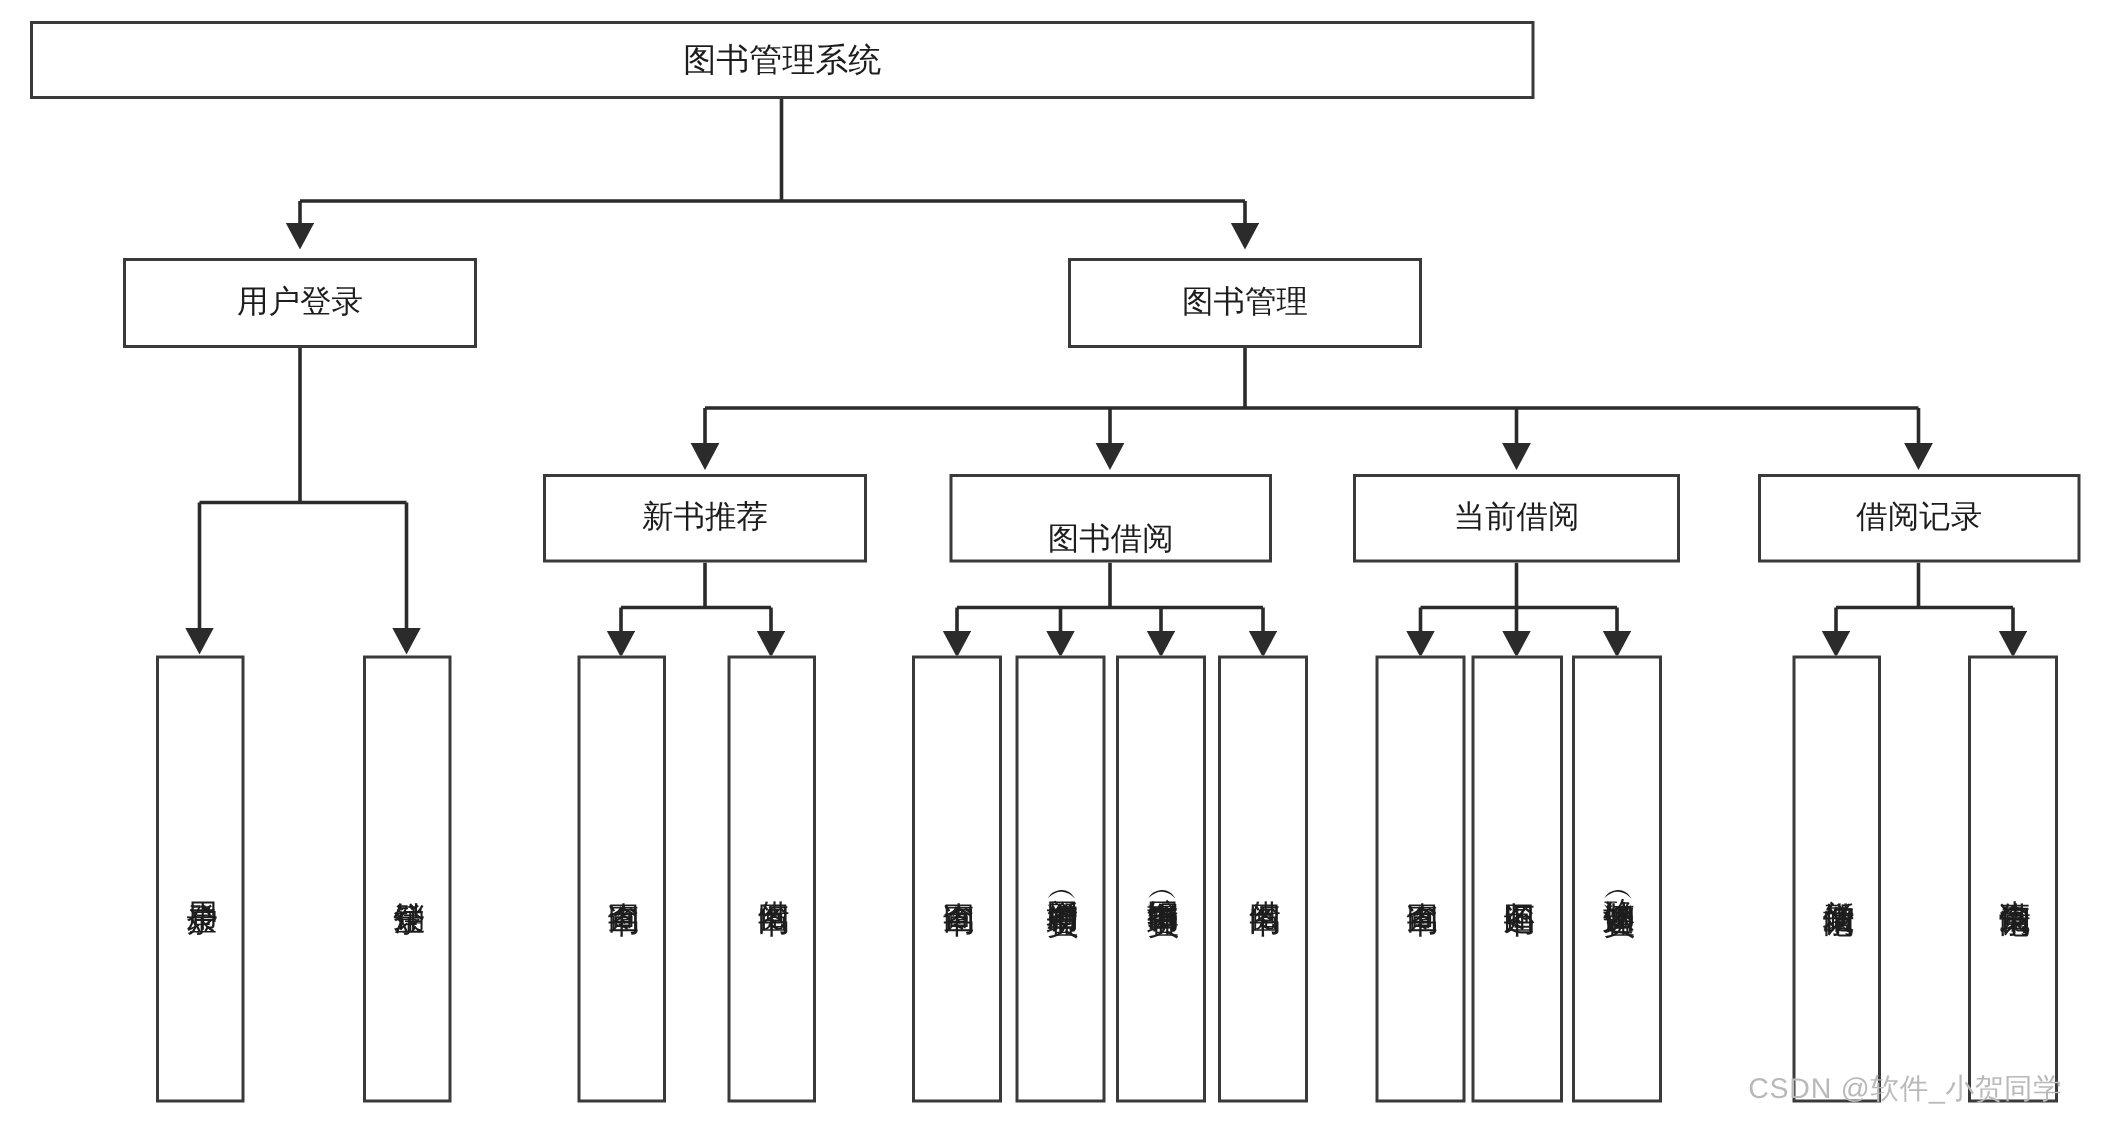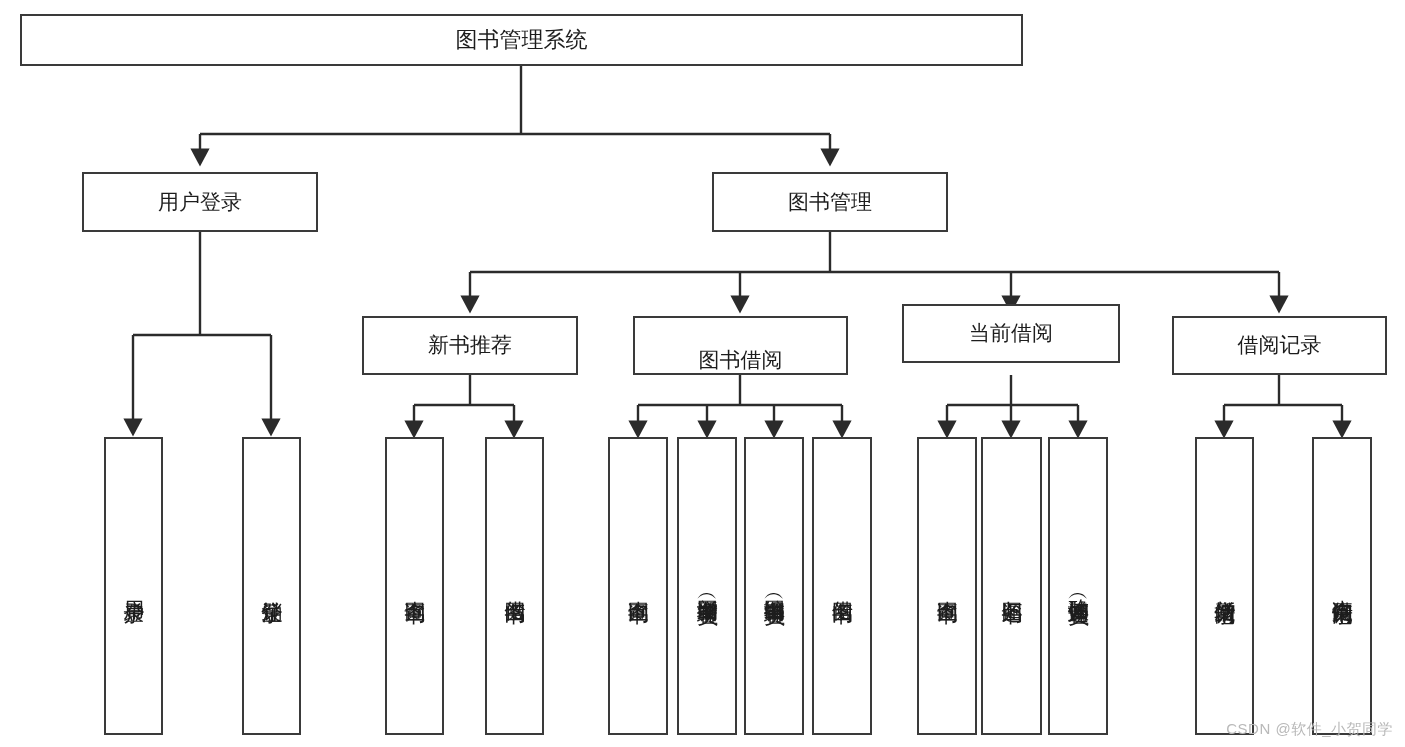--- a/index.html
+++ b/index.html
@@ -50,23 +50,23 @@
   svg#wires {
     position: absolute;
     left: 0;
     top: 0;
     width: 1405px;
     height: 747px;
     pointer-events: none;
   }
   #watermark {
     position: absolute;
-    right: 12px;
+    right: 30px;
     bottom: 8px;
-    font-size: 15px;
+    font-size: 19px;
     color: #b9b9b9;
     white-space: nowrap;
     letter-spacing: 0.5px;
   }
 </style>
 </head>
 <body>
 
 <div id="canvas">
 
@@ -130,21 +130,21 @@
   <div class="node h" style="left:362px; top:316px; width:216px; height:59px;">
     <span>新书推荐</span>
   </div>
 
   <div class="node h" style="left:712px; top:172px; width:236px; height:60px;">
     <span>图书管理</span>
   </div>
   <div class="node h" style="left:633px; top:316px; width:215px; height:59px;align-items:flex-end;">
     <span>图书借阅</span>
   </div>
-  <div class="node h" style="left:902px; top:304px; width:218px; height:59px;">
+  <div class="node h" style="left:902px; top:316px; width:218px; height:59px;">
     <span>当前借阅</span>
   </div>
   <div class="node h" style="left:1172px; top:316px; width:215px; height:59px;">
     <span>借阅记录</span>
   </div>
 
   <div class="node v" style="left:104px; top:437px; width:59px; height:298px;">
     <span class="vtxt">用户登录</span>
   </div>
   <div class="node v" style="left:242px; top:437px; width:59px; height:298px;">

